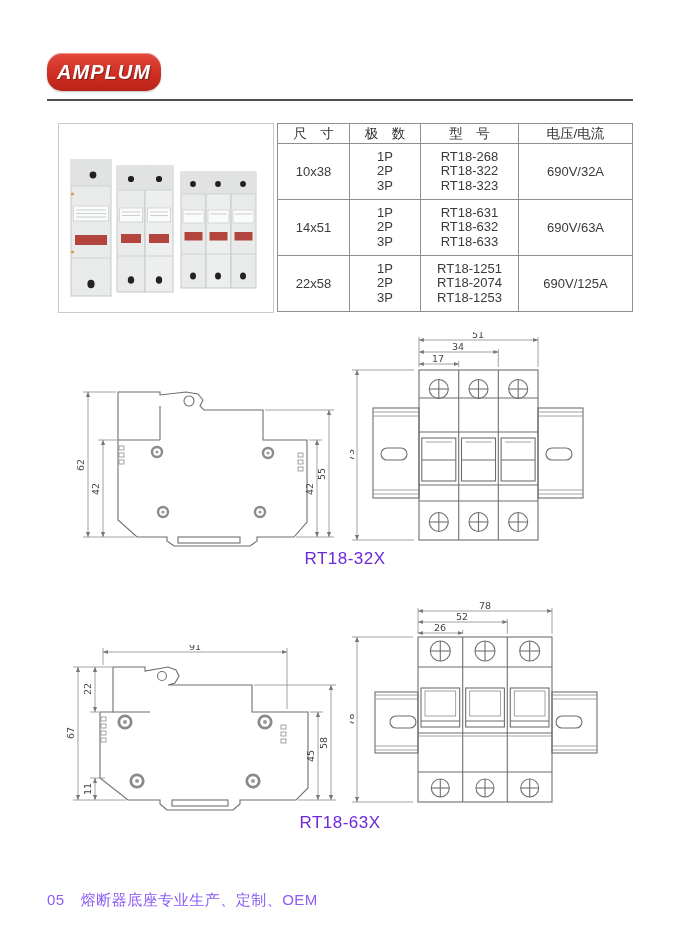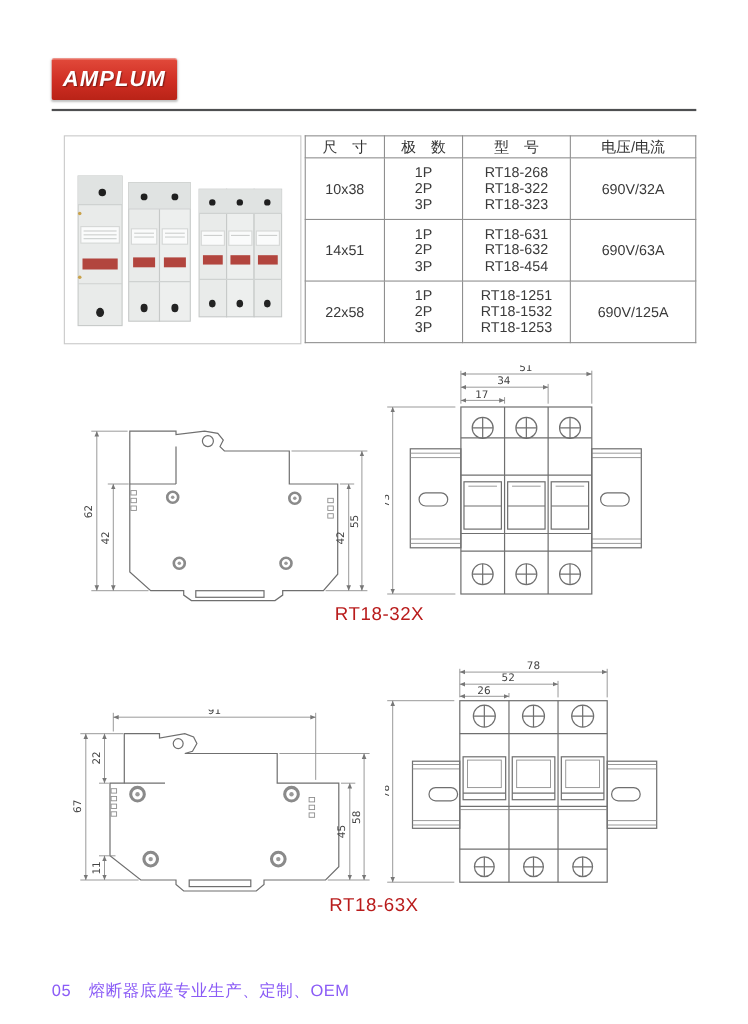--- a/index.html
+++ b/index.html
@@ -1,20 +1,20 @@
 <!DOCTYPE html>
 <html><head>
 <meta charset="utf-8">
 <style>
   html,body{margin:0;padding:0;background:#ffffff;}
   .page{position:relative;width:680px;height:931px;background:#ffffff;overflow:hidden;
         font-family:"Liberation Sans","DejaVu Sans",sans-serif;color:#2f2f2f;}
 
   
-  .logo{position:absolute;left:47px;top:53px;width:114px;height:38px;border-radius:2px;
+  .logo{position:absolute;left:47px;top:53px;width:114px;height:38px;border-radius:15px;
         background:linear-gradient(#e24a3b 0%,#cf2e23 55%,#b92317 100%);
         box-shadow:inset 0 1px 0 rgba(255,255,255,.4),0 1px 2px rgba(0,0,0,.25);
         display:flex;align-items:center;justify-content:center;}
   .logo span{color:#fff;font-weight:bold;font-style:italic;font-size:20px;letter-spacing:1px;
         text-shadow:1px 1px 1px rgba(0,0,0,.35);}
   .header-title{position:absolute;right:47px;top:71px;font-size:17.5px;font-weight:bold;
         color:#2b2b2b;letter-spacing:1.5px;}
   .header-rule{position:absolute;left:47px;top:99px;width:586px;height:2px;background:#4e4f51;}
 
   
@@ -29,21 +29,21 @@
   .spec-table thead tr{height:20px;}
   .spec-table tbody tr{height:56px;}
   .spec-table th{font-size:13.5px;color:#333;}
   .stack div{line-height:14.5px;}
 
   
   .drawing{position:absolute;}
   .ln{stroke:#6f6f6f;stroke-width:1.1;fill:none;}
   .thin{stroke:#8c8c8c;stroke-width:.8;fill:none;}
   .dimtxt{fill:#444;font-size:9.5px;font-family:"DejaVu Sans","Liberation Sans",sans-serif;}
-  .tech-label{position:absolute;width:150px;text-align:center;font-size:17px;color:#b91c1c;
+  .tech-label{position:absolute;width:150px;text-align:center;font-size:17px;color:#6d28d9;
         letter-spacing:.5px;}
 
   
   .footer{position:absolute;left:47px;top:891px;font-size:15px;color:#8b5cf6;letter-spacing:.5px;text-align:center;}
   .footer .pageno{margin-right:16px;}
 </style>
 </head>
 <body>
 
 <div class="page">
@@ -151,34 +151,34 @@
       <tr>
         <td>14x51</td>
         <td class="stack">
           <div>1P</div>
           <div>2P</div>
           <div>3P</div>
         </td>
         <td class="stack">
           <div>RT18-631</div>
           <div>RT18-632</div>
-          <div>RT18-454</div>
+          <div>RT18-633</div>
         </td>
         <td>690V/63A</td>
       </tr>
       <tr>
         <td>22x58</td>
         <td class="stack">
           <div>1P</div>
           <div>2P</div>
           <div>3P</div>
         </td>
         <td class="stack">
           <div>RT18-1251</div>
-          <div>RT18-1532</div>
+          <div>RT18-2074</div>
           <div>RT18-1253</div>
         </td>
         <td>690V/125A</td>
       </tr>
     </tbody>
   </table>
 
   <svg class="drawing" style="left:60px;top:385px" width="280" height="172" viewBox="0 0 280 172">
     <defs>
       <marker id="a1" viewBox="0 0 8 8" refX="7" refY="4" markerWidth="7" markerHeight="7" orient="auto-start-reverse">

